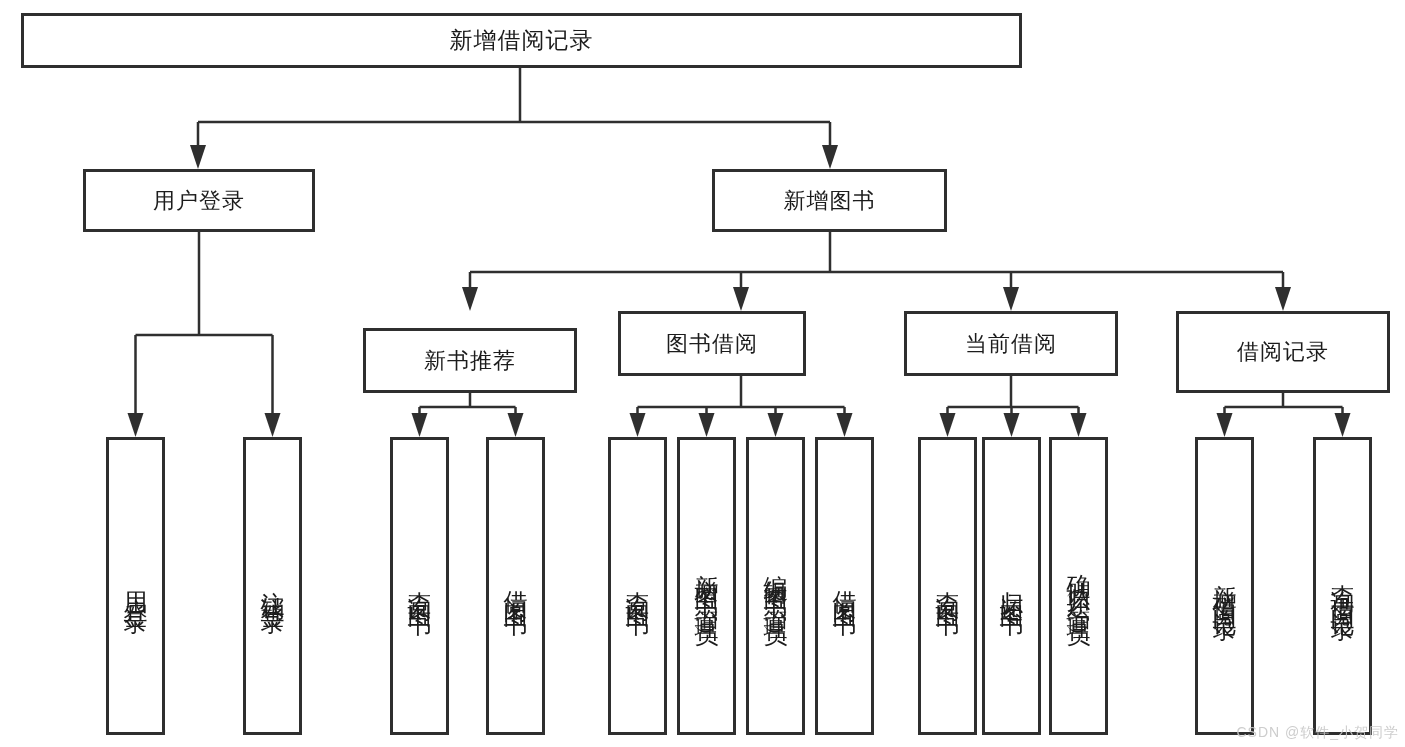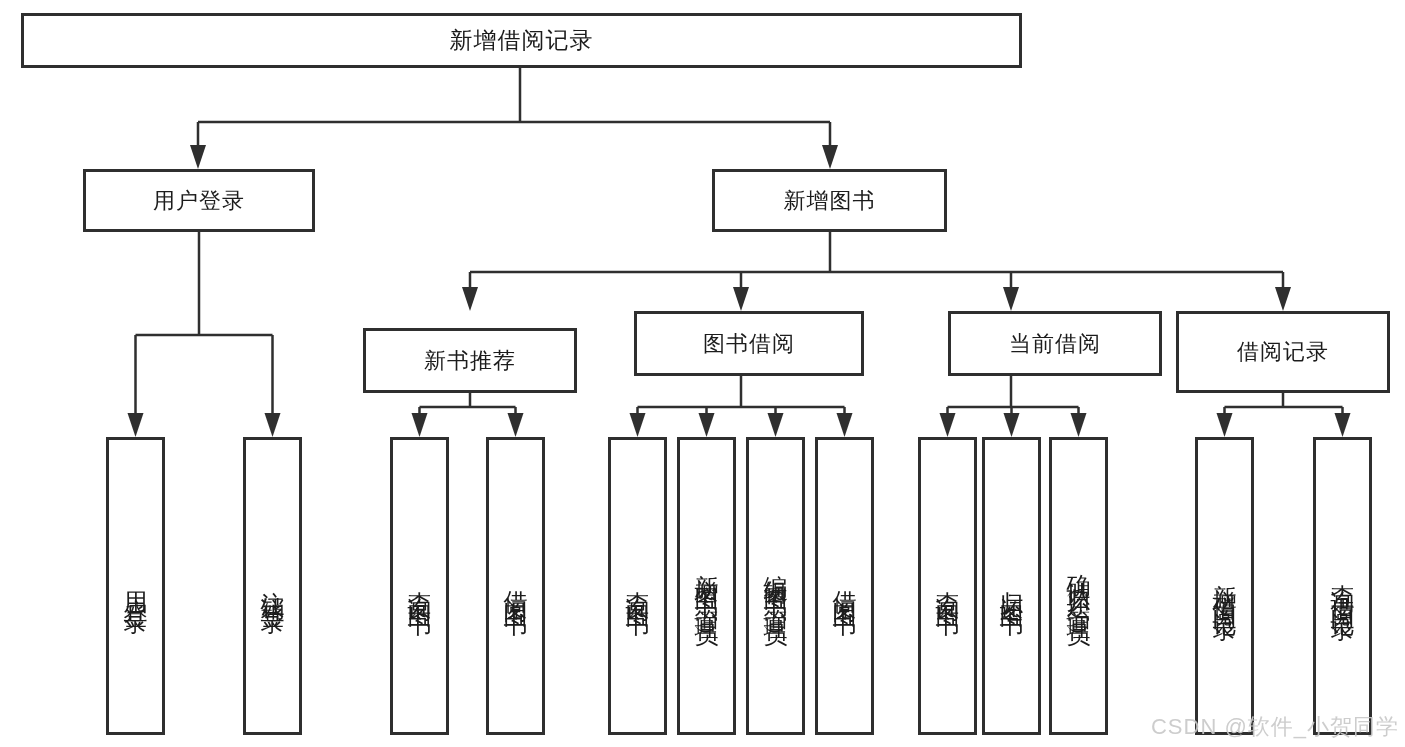--- a/index.html
+++ b/index.html
@@ -15,21 +15,21 @@
   }
   .hbox{font-size:22px;letter-spacing:1px;}
   .rootbox{font-size:23px;}
   .vbox{
     font-size:24px;line-height:1;
     writing-mode:vertical-rl;text-orientation:mixed;
     letter-spacing:7px;text-align:center;
   }
   .watermark{
     position:absolute;right:6px;bottom:5px;z-index:5;
-    font-size:22px;color:#c9c9c9;opacity:.92;letter-spacing:1px;
+    font-size:14px;color:#c9c9c9;opacity:.92;letter-spacing:1px;
   }
 </style>
 </head>
 <body>
 
 <div id="canvas">
 
   <svg id="wires" viewBox="0 0 1405 747" aria-hidden="true">
     <defs>
       <polygon id="ah" points="-8,-24 8,-24 0,0" fill="#2f2f2f"></polygon>
@@ -64,22 +64,22 @@
       <use href="#ah" x="1342.5" y="437"></use>
     </g>
   </svg>
 
   <div class="box hbox rootbox" style="left:21px;top:13px;width:1001px;height:55px;">新增借阅记录</div>
 
   <div class="box hbox" style="left:83px;top:169px;width:232px;height:63px;">用户登录</div>
   <div class="box hbox" style="left:712px;top:169px;width:235px;height:63px;">新增图书</div>
 
   <div class="box hbox" style="left:363px;top:328px;width:214px;height:65px;">新书推荐</div>
-  <div class="box hbox" style="left:634px;top:311px;width:230px;height:65px;">图书借阅</div>
-  <div class="box hbox" style="left:904px;top:311px;width:214px;height:65px;margin-left:44px;">当前借阅</div>
+  <div class="box hbox" style="left:618px;top:311px;width:188px;height:65px;">图书借阅</div>
+  <div class="box hbox" style="left:904px;top:311px;width:214px;height:65px;">当前借阅</div>
   <div class="box hbox" style="left:1176px;top:311px;width:214px;height:82px;">借阅记录</div>
 
   <div class="box vbox" style="left:106px;top:437px;width:59px;height:298px;">用户登录</div>
   <div class="box vbox" style="left:243px;top:437px;width:59px;height:298px;">注销登录</div>
 
   <div class="box vbox" style="left:390px;top:437px;width:59px;height:298px;">查询图书</div>
   <div class="box vbox" style="left:486px;top:437px;width:59px;height:298px;">借阅图书</div>
 
   <div class="box vbox" style="left:608px;top:437px;width:59px;height:298px;">查询图书</div>
   <div class="box vbox" style="left:677px;top:437px;width:59px;height:298px;">新增图书（管理员）</div>

